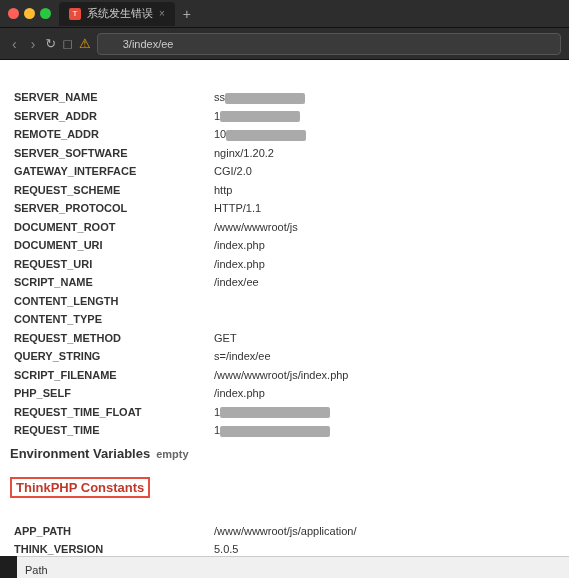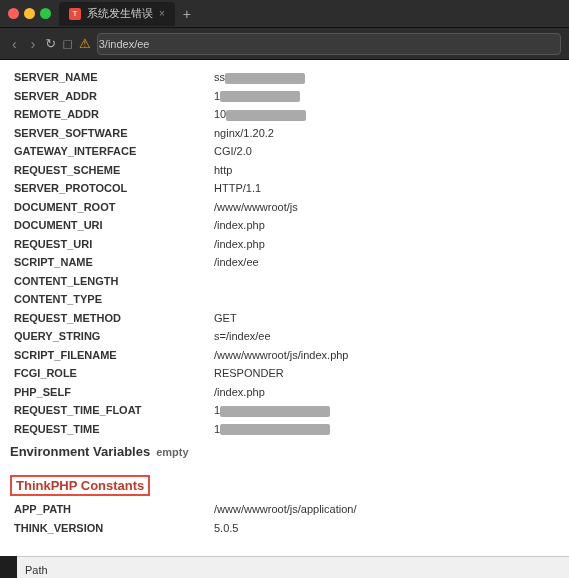--- a/index.html
+++ b/index.html
@@ -105,21 +105,21 @@
       color: #f0a500;
       font-size: 13px;
     }
     .url-bar {
       flex: 1;
       background: #3a3a3a;
       border: 1px solid #555;
       border-radius: 4px;
       color: #ccc;
       font-size: 11px;
-      padding: 3px 1px;
+      padding: 3px 25px;
       height: 22px;
     }
 
     
     .content {
       background: white;
       height: calc(578px - 28px - 32px - 22px);
       overflow-y: auto;
       padding: 8px 10px;
     }
@@ -157,20 +157,21 @@
       font-weight: bold;
       color: #666;
       margin-left: 6px;
     }
 
     .var-table {
       width: 100%;
       border-collapse: collapse;
       font-size: 11px;
       margin-bottom: 6px;
+      margin-top: 20px;
     }
     .var-table tr td {
       padding: 1px 4px;
       vertical-align: top;
       line-height: 1.5;
     }
     .var-table tr td:first-child {
       color: #333;
       font-weight: 600;
       width: 200px;
@@ -288,24 +289,20 @@
         </tr>
         <tr>
           <td>QUERY_STRING</td>
           <td>s=/index/ee</td>
         </tr>
         <tr>
           <td>SCRIPT_FILENAME</td>
           <td>/www/wwwroot/js/index.php</td>
         </tr>
         <tr>
-          <td>FCGI_ROLE</td>
-          <td>RESPONDER</td>
-        </tr>
-        <tr>
           <td>PHP_SELF</td>
           <td>/index.php</td>
         </tr>
         <tr>
           <td>REQUEST_TIME_FLOAT</td>
           <td>1<span class="blurred blurred-lg">████</span></td>
         </tr>
         <tr>
           <td>REQUEST_TIME</td>
           <td>1<span class="blurred blurred-lg">████</span></td>

